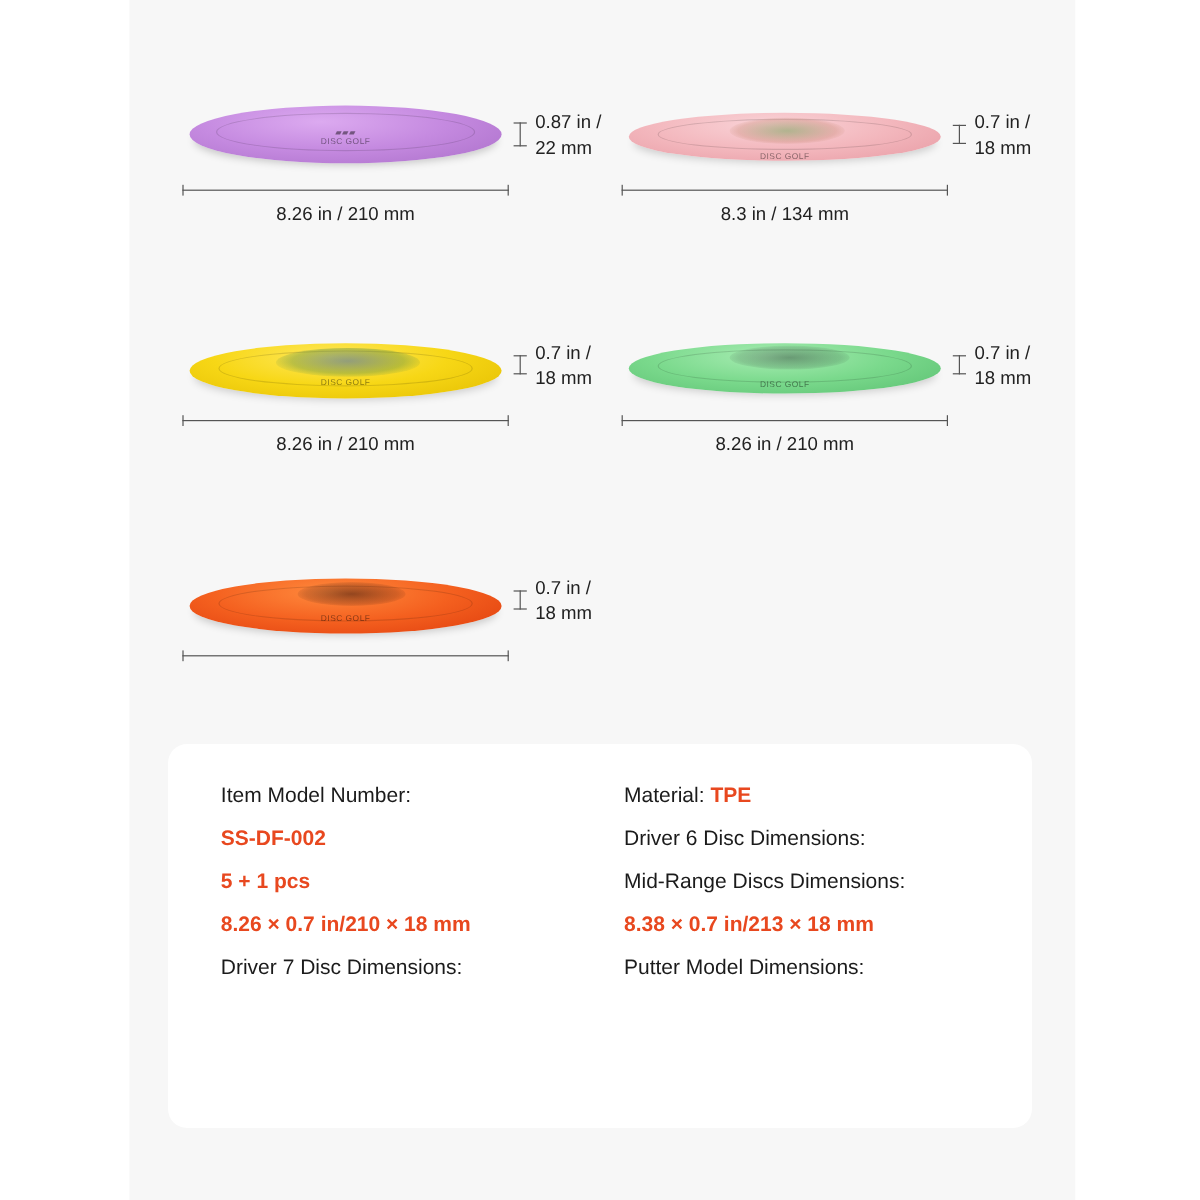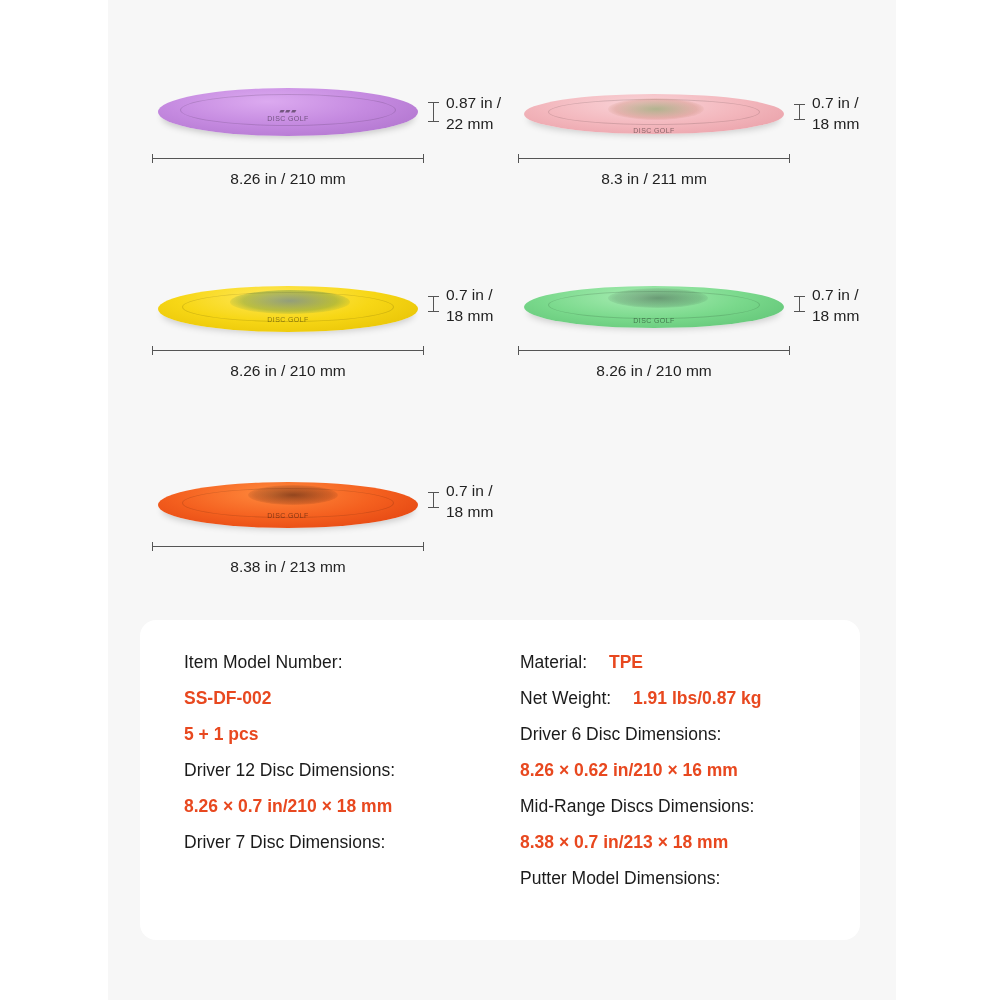--- a/index.html
+++ b/index.html
@@ -157,21 +157,21 @@
   }
   .spec-row .k { color: #1b1b1b; }
   .spec-row .v {
     color: #e8481f;
     font-weight: bold;
   }
   .spec-row.val-only {
     color: #e8481f;
     font-weight: bold;
   }
-  .spec-row.inline .v { margin-left: 17px; }
+  .spec-row.inline .v { margin-left: 0; }
 </style>
 </head>
 <body>
 
 <div id="page">
 
   <div class="gutter left"></div>
   <div class="gutter right"></div>
 
   <div class="canvas">
@@ -220,21 +220,21 @@
       </div>
       <div class="thick-label" style="left:298px; top:13px;">
         <span>0.7 in /</span><br>
         <span>18 mm</span>
       </div>
       <div class="width-line" style="left:4px; top:78px; width:272px;">
         <div class="hline" style="width:272px;"></div>
         <div class="tick" style="left:0;"></div>
         <div class="tick" style="left:271px;"></div>
       </div>
-      <div class="width-label" style="left:4px; top:90px; width:272px;">8.3 in / 211 mm</div>
+      <div class="width-label" style="left:4px; top:90px; width:272px;">8.3 in / 134 mm</div>
     </div>
 
     <div class="disc-block" style="left:40px; top:272px; width:360px; height:120px;">
       <div class="disc-wrap" style="left:10px; top:14px; width:260px; height:52px;">
         <div class="disc" style="left:0; top:0; width:260px; height:46px;
                     background: radial-gradient(ellipse at 45% 25%, #ffe85c 0%, #f7d716 48%, #e3bd00 100%);
                     box-shadow: 0 5px 7px -4px rgba(0,0,0,0.18);"></div>
         <div class="disc-rim" style="left:24px; top:6px; width:212px; height:30px;"></div>
         <div style="position:absolute; left:72px; top:4px; width:120px; height:24px; border-radius:50%;
                     background: radial-gradient(ellipse at 50% 45%, rgba(60,100,160,0.55), rgba(90,140,70,0.4) 55%, rgba(0,0,0,0) 78%);"></div>
@@ -301,46 +301,39 @@
       </div>
       <div class="thick-label" style="left:298px; top:13px;">
         <span>0.7 in /</span><br>
         <span>18 mm</span>
       </div>
       <div class="width-line" style="left:4px; top:78px; width:272px;">
         <div class="hline" style="width:272px;"></div>
         <div class="tick" style="left:0;"></div>
         <div class="tick" style="left:271px;"></div>
       </div>
-      <div class="width-label" style="left:4px; top:90px; width:272px;">8.38 in / 213 mm</div>
     </div>
 
   </div>
 
   <div class="spec-card">
     <div class="spec-cols">
       <div class="spec-col left">
         <div class="spec-row">Item Model Number:</div>
         <div class="spec-row val-only">SS-DF-002</div>
         <div class="spec-row val-only">5 + 1 pcs</div>
-        <div class="spec-row">Driver 12 Disc Dimensions:</div>
         <div class="spec-row val-only">8.26 × 0.7 in/210 × 18 mm</div>
         <div class="spec-row">Driver 7 Disc Dimensions:</div>
       </div>
       <div class="spec-col right">
         <div class="spec-row inline">
           <span class="k">Material:</span>
           <span class="v">TPE</span>
         </div>
-        <div class="spec-row inline">
-          <span class="k">Net Weight:</span>
-          <span class="v">1.91 lbs/0.87 kg</span>
-        </div>
         <div class="spec-row">Driver 6 Disc Dimensions:</div>
-        <div class="spec-row val-only">8.26 × 0.62 in/210 × 16 mm</div>
         <div class="spec-row">Mid-Range Discs Dimensions:</div>
         <div class="spec-row val-only">8.38 × 0.7 in/213 × 18 mm</div>
         <div class="spec-row">Putter Model Dimensions:</div>
       </div>
     </div>
   </div>
 
 </div>
 
 </body></html>

